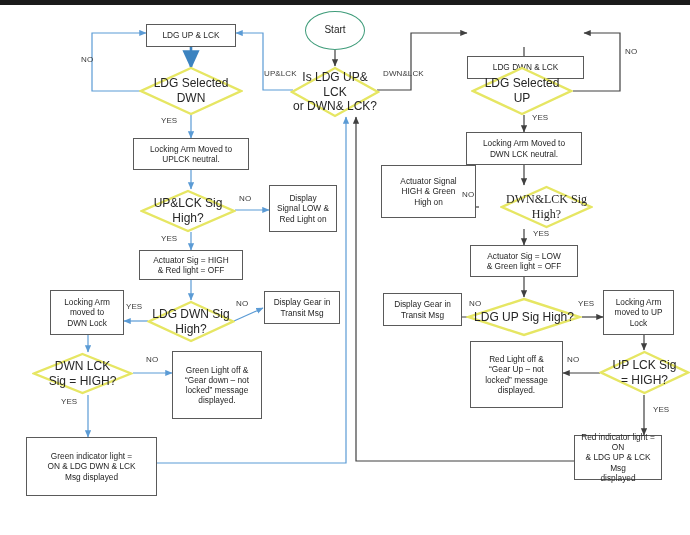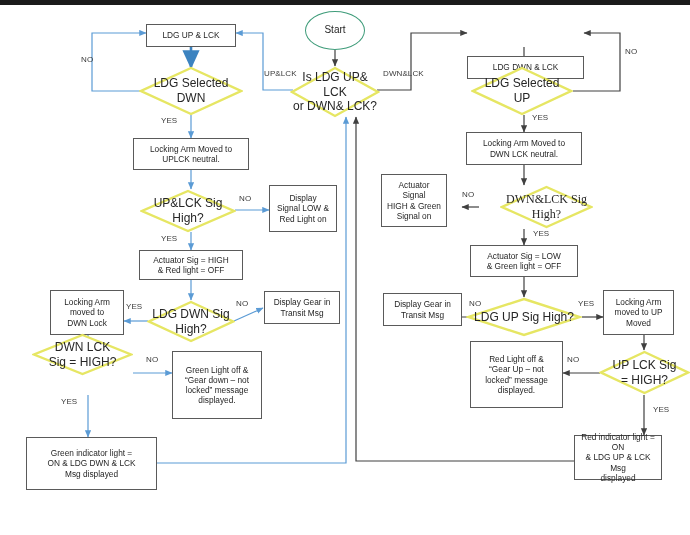--- a/index.html
+++ b/index.html
@@ -253,40 +253,40 @@
     </div>
 
     <div class="node proc" style="left:50px;top:285px;width:74px;height:45px;">
       <span>
         <span>Locking Arm</span><br>
         <span>moved to</span><br>
         <span>DWN Lock</span>
       </span>
     </div>
 
-    <div class="node dec" style="left:32px;top:328px;width:101px;height:43px;">
+    <div class="node dec" style="left:32px;top:347px;width:101px;height:43px;">
       <svg class="dshape" viewBox="0 0 101 43" preserveAspectRatio="none">
           <polygon points="50.5,2 99,21.5 50.5,41 2,21.5"></polygon>
         </svg>
       <span class="dlabel">
         <span>DWN LCK</span><br>
         <span>Sig = HIGH?</span>
       </span>
     </div>
 
     <div class="node proc" style="left:172px;top:346px;width:90px;height:68px;">
       <span>
         <span>Green Light off &amp;</span><br>
         <span>“Gear down – not</span><br>
         <span>locked” message</span><br>
         <span>displayed.</span>
       </span>
     </div>
 
-    <div class="node proc" style="left:26px;top:432px;width:131px;height:53px;">
+    <div class="node proc" style="left:26px;top:432px;width:131px;height:59px;">
       <span>
         <span>Green indicator light =</span><br>
         <span>ON &amp; LDG DWN &amp; LCK</span><br>
         <span>Msg displayed</span>
       </span>
     </div>
 
     <div class="node proc" style="left:467px;top:19px;width:117px;height:23px;margin-top:32px;">
       <span>LDG DWN &amp; LCK</span>
     </div>
@@ -311,25 +311,25 @@
     <div class="node dec" style="left:500px;top:180px;width:93px;height:44px;font-family:Liberation Serif, serif;">
       <svg class="dshape" viewBox="0 0 93 44" preserveAspectRatio="none">
           <polygon points="46.5,2 91,22 46.5,42 2,22"></polygon>
         </svg>
       <span class="dlabel">
         <span>DWN&amp;LCK Sig</span><br>
         <span>High?</span>
       </span>
     </div>
 
-    <div class="node proc" style="left:381px;top:169px;width:66px;height:53px;">
+    <div class="node proc" style="left:381px;top:160px;width:95px;height:53px;">
       <span>
         <span>Actuator Signal</span><br>
         <span>HIGH &amp; Green</span><br>
-        <span>Signal on</span>
+        <span>High on</span>
       </span>
     </div>
 
     <div class="node dec" style="left:466px;top:292px;width:116px;height:40px;">
       <svg class="dshape" viewBox="0 0 116 40" preserveAspectRatio="none">
           <polygon points="58,2 114,20 58,38 2,20"></polygon>
         </svg>
       <span class="dlabel">LDG UP Sig High?</span>
     </div>
 
@@ -344,21 +344,21 @@
       <span>
         <span>Display Gear in</span><br>
         <span>Transit Msg</span>
       </span>
     </div>
 
     <div class="node proc" style="left:603px;top:285px;width:71px;height:45px;">
       <span>
         <span>Locking Arm</span><br>
         <span>moved to UP</span><br>
-        <span>Moved</span>
+        <span>Lock</span>
       </span>
     </div>
 
     <div class="node dec" style="left:599px;top:345px;width:91px;height:45px;">
       <svg class="dshape" viewBox="0 0 91 45" preserveAspectRatio="none">
           <polygon points="45.5,2 89,22.5 45.5,43 2,22.5"></polygon>
         </svg>
       <span class="dlabel">
         <span>UP LCK Sig</span><br>
         <span>= HIGH?</span>

